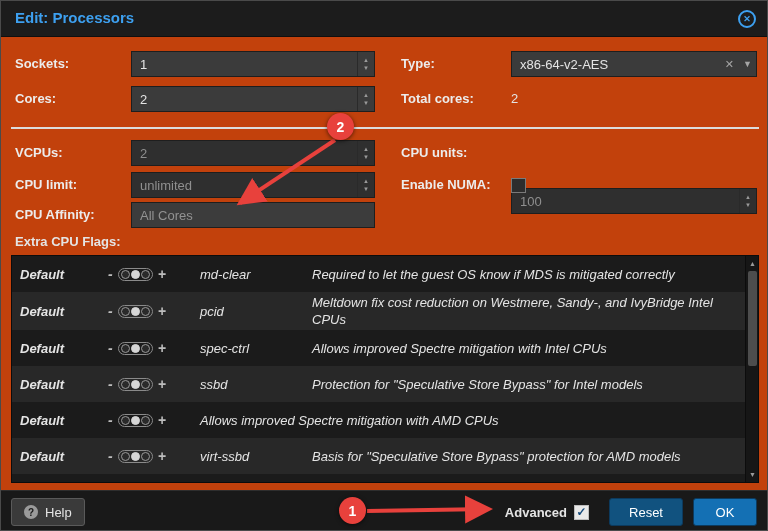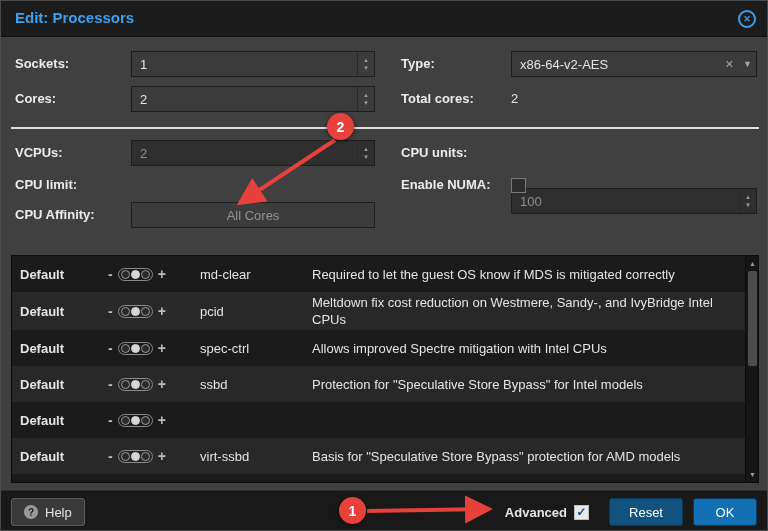--- a/index.html
+++ b/index.html
@@ -1,44 +1,44 @@
 <!DOCTYPE html>
 <html style="--accent: #3da0f0; --annotation: #e8413c; --ok: #1470b4; --reset: #11527f;"><head>
 <meta charset="utf-8">
 <style>
   * { box-sizing: border-box; }
   html,body { margin:0; padding:0; background:#000; }
   .page {
     position:relative; width:768px; height:531px; overflow:hidden;
-    background:#404040; color:#e4e4e4;
+    background:#c2410c; color:#e4e4e4;
     font-family:"Liberation Sans", sans-serif; font-size:13px;
     border:1px solid #4a4a4a;
   }
   
   .titlebar { position:absolute; left:0; top:0; right:0; height:36px; background:#1c1c1c; border-bottom:1px solid #0f0f0f; }
   .title { position:absolute; left:14px; top:8px; font-size:15px; font-weight:bold; color:var(--accent,#3da0f0); }
   .close-btn { position:absolute; right:11px; top:9px; width:18px; height:18px; border:2px solid var(--accent,#3da0f0); border-radius:50%; color:var(--accent,#3da0f0); font-size:9px; font-weight:bold; display:flex; align-items:center; justify-content:center; cursor:pointer; }
   
   .lbl { position:absolute; height:26px; line-height:26px; font-weight:600; color:#ececec; }
   .inp { position:absolute; height:26px; background:#3b3b3b; border:1px solid #1e1e1e; display:flex; align-items:center; padding:0 22px 0 8px; }
   .inp.plain { padding-right:8px; }
   .inp.disabled { background:#2f2f2f; color:#8f8f8f; }
   .spin { position:absolute; right:0; top:0; bottom:0; width:17px; border-left:1px solid #2a2a2a; display:flex; flex-direction:column; align-items:center; justify-content:center; gap:2px; color:#9a9a9a; font-size:6px; line-height:6px; cursor:pointer; }
   .combo-icons { position:absolute; right:4px; top:0; bottom:0; display:flex; align-items:center; gap:9px; color:#a5a5a5; }
   .combo-icons .x { font-size:11px; }
   .combo-icons .dd { font-size:9px; }
   .txtval { position:absolute; height:26px; line-height:26px; }
   .divider { position:absolute; left:10px; width:748px; top:126px; height:2px; background:#dcdcdc; }
-  input.textfield { width:100%; background:transparent; border:none; outline:none; color:#e4e4e4; font-family:"Liberation Sans",sans-serif; font-size:13px; padding:0;text-align:center; }
+  input.textfield { width:100%; background:transparent; border:none; outline:none; color:#e4e4e4; font-family:"Liberation Sans",sans-serif; font-size:13px; padding:0; }
   input.textfield::placeholder { color:#929292; }
   .checkbox { position:absolute; width:15px; height:15px; background:#2d2d2d; border:1px solid #7a7a7a; cursor:pointer; }
   
   .flags-lbl { position:absolute; left:14px; top:228px; height:26px; line-height:26px; font-weight:600; }
   .table { position:absolute; left:10px; top:254px; width:748px; height:228px; background:#1b1b1b; border:1px solid #0c0c0c; overflow:hidden; }
-  .rows { position:absolute; left:0; top:0; width:735px; }
+  .rows { position:absolute; left:0; top:0; width:735px;font-style:italic; }
   .trow { display:flex; align-items:center; min-height:36px; padding:2px 0; }
   .trow:nth-child(even) { background:#282828; }
   .c-state { width:96px; padding-left:8px; font-weight:600; }
   .c-slider { width:92px; display:flex; align-items:center; gap:5px; color:#cfcfcf; }
   .c-slider .sign { font-size:14px; font-weight:bold; color:#bdbdbd; cursor:pointer; }
   .track { display:inline-flex; align-items:center; gap:1px; padding:1px 2px; border:1px solid #8a8a8a; border-radius:8px; cursor:pointer; }
   .dot { width:9px; height:9px; border-radius:50%; border:1px solid #9a9a9a; background:#2a2a2a; }
   .dot.mid { background:#d6d6d6; border-color:#d6d6d6; }
   .c-flag { width:112px; }
   .c-desc { flex:1; line-height:17px; }
@@ -119,28 +119,36 @@
   <div class="lbl" style="left:400px; top:139px;">CPU units:</div>
   <div class="inp disabled" style="left:510px; top:139px; width:246px;margin-top:48px;">
     <span>100</span>
     <span class="spin">
       <span>▲</span>
       <span>▼</span>
     </span>
   </div>
 
   <div class="lbl" style="left:14px; top:171px;">CPU limit:</div>
+  <div class="inp disabled" style="left:130px; top:171px; width:244px;">
+    <span>unlimited</span>
+    <span class="spin">
+      <span>▲</span>
+      <span>▼</span>
+    </span>
+  </div>
   <div class="lbl" style="left:400px; top:171px;">Enable NUMA:</div>
   <div class="checkbox" style="left:510px; top:177px;"></div>
 
   <div class="lbl" style="left:14px; top:201px;">CPU Affinity:</div>
   <div class="inp plain" style="left:130px; top:201px; width:244px; background:#3c3c3c;">
     <input class="textfield" placeholder="All Cores" style="">
   </div>
 
+  <div class="flags-lbl">Extra CPU Flags:</div>
   <div class="table">
     <div class="rows">
 
       <div class="trow">
         <div class="c-state">Default</div>
         <div class="c-slider">
           <span class="sign">-</span>
           <span class="track">
               <span class="dot"></span>
               <span class="dot mid"></span>
@@ -201,20 +209,21 @@
         <div class="c-state">Default</div>
         <div class="c-slider">
           <span class="sign">-</span>
           <span class="track">
               <span class="dot"></span>
               <span class="dot mid"></span>
               <span class="dot"></span>
             </span>
           <span class="sign">+</span>
         </div>
+        <div class="c-desc">Allows improved Spectre mitigation with AMD CPUs</div>
       </div>
 
       <div class="trow">
         <div class="c-state">Default</div>
         <div class="c-slider">
           <span class="sign">-</span>
           <span class="track">
               <span class="dot"></span>
               <span class="dot mid"></span>
               <span class="dot"></span>

